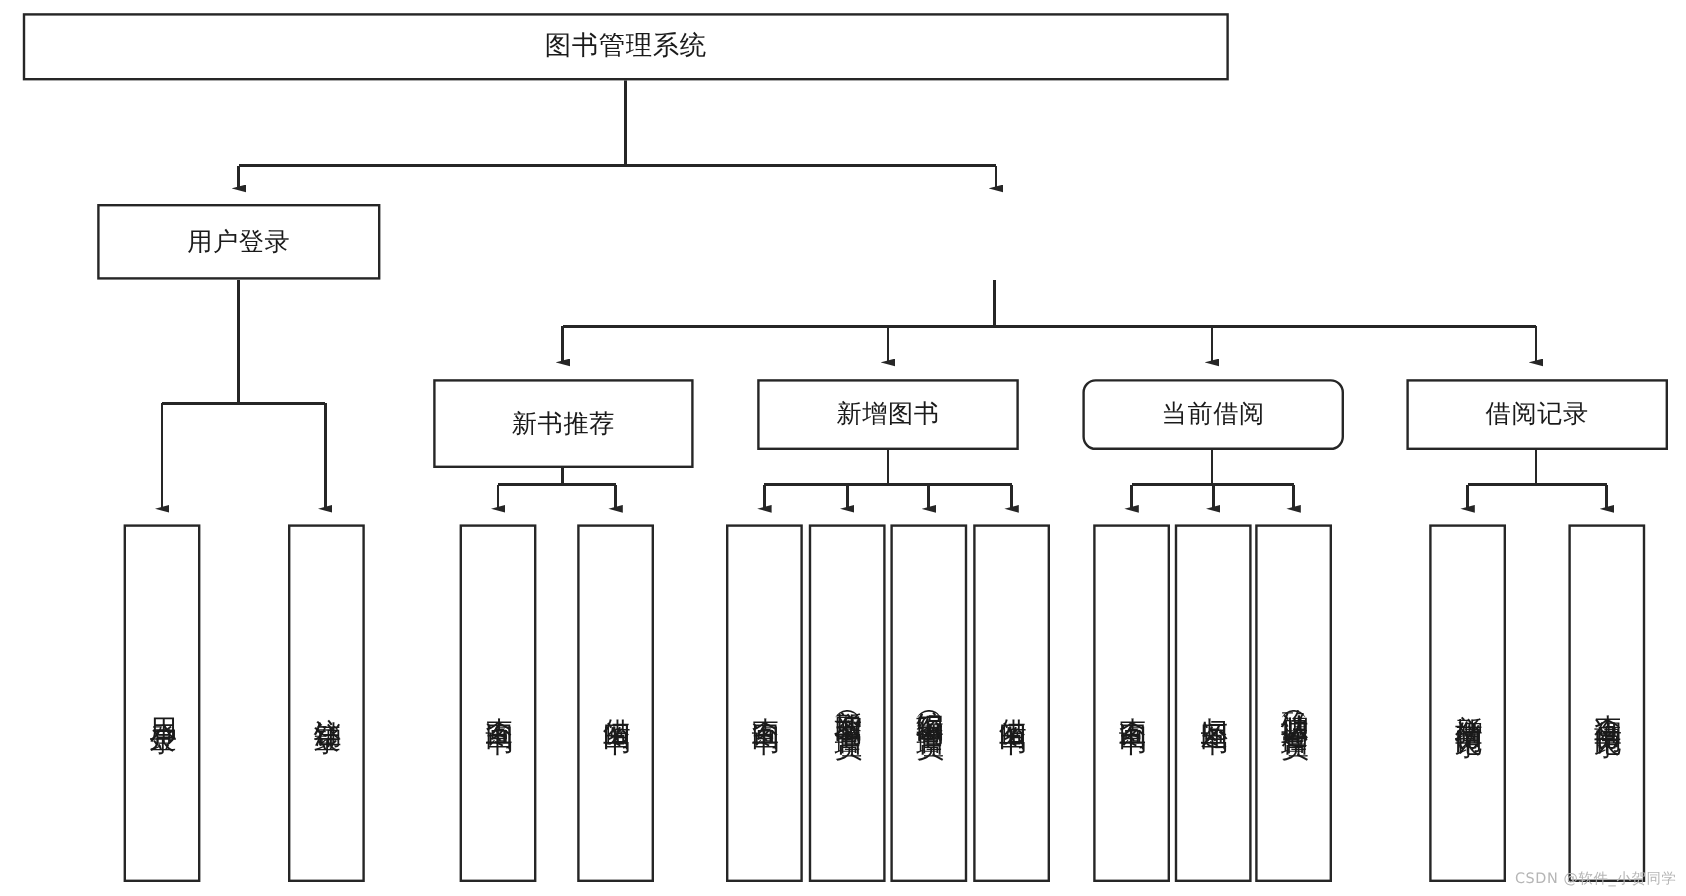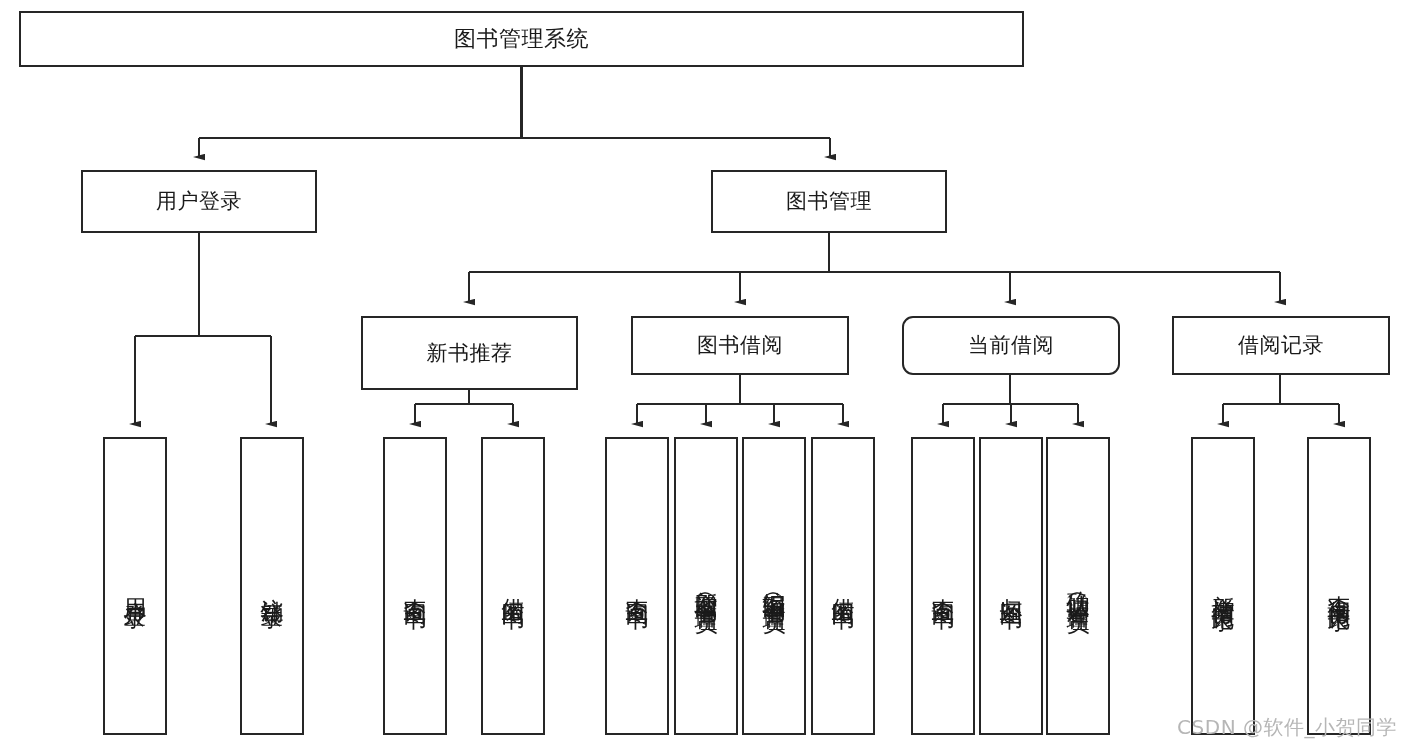--- a/index.html
+++ b/index.html
@@ -57,21 +57,21 @@
     line-height: 1;
     white-space: nowrap;
   }
   .node.root .label {
     font-size: 22px;
   }
   #watermark {
     position: absolute;
     right: 8px;
     bottom: 6px;
-    font-size: 20px;
+    font-size: 12px;
     color: #b6b6b6;
     letter-spacing: 0.5px;
     white-space: nowrap;
     font-family: "DejaVu Sans", "Liberation Sans", sans-serif;
   }
 </style>
 </head>
 <body>
 
 <div id="diagram-root">
@@ -129,29 +129,26 @@
     </g>
   </svg>
 
   <div class="node horizontal root" style="left:19px; top:11px; width:1005px; height:56px;">
     <span class="label">图书管理系统</span>
   </div>
 
   <div class="node horizontal" style="left:81px; top:170px; width:236px; height:63px;">
     <span class="label">用户登录</span>
   </div>
-  <div class="node horizontal" style="left:711px; top:170px; width:236px; height:63px;">
-    <span class="label">图书管理</span>
-  </div>
 
   <div class="node horizontal" style="left:361px; top:316px; width:217px; height:74px;">
     <span class="label">新书推荐</span>
   </div>
   <div class="node horizontal" style="left:631px; top:316px; width:218px; height:59px;">
-    <span class="label">图书借阅</span>
+    <span class="label">新增图书</span>
   </div>
   <div class="node horizontal" style="left:902px; top:316px; width:218px; height:59px;border-radius:11px;">
     <span class="label">当前借阅</span>
   </div>
   <div class="node horizontal" style="left:1172px; top:316px; width:218px; height:59px;">
     <span class="label">借阅记录</span>
   </div>
 
   <div class="node vertical" style="left:103px; top:437px; width:64px; height:298px;">
     <span class="label">用户登录</span>

